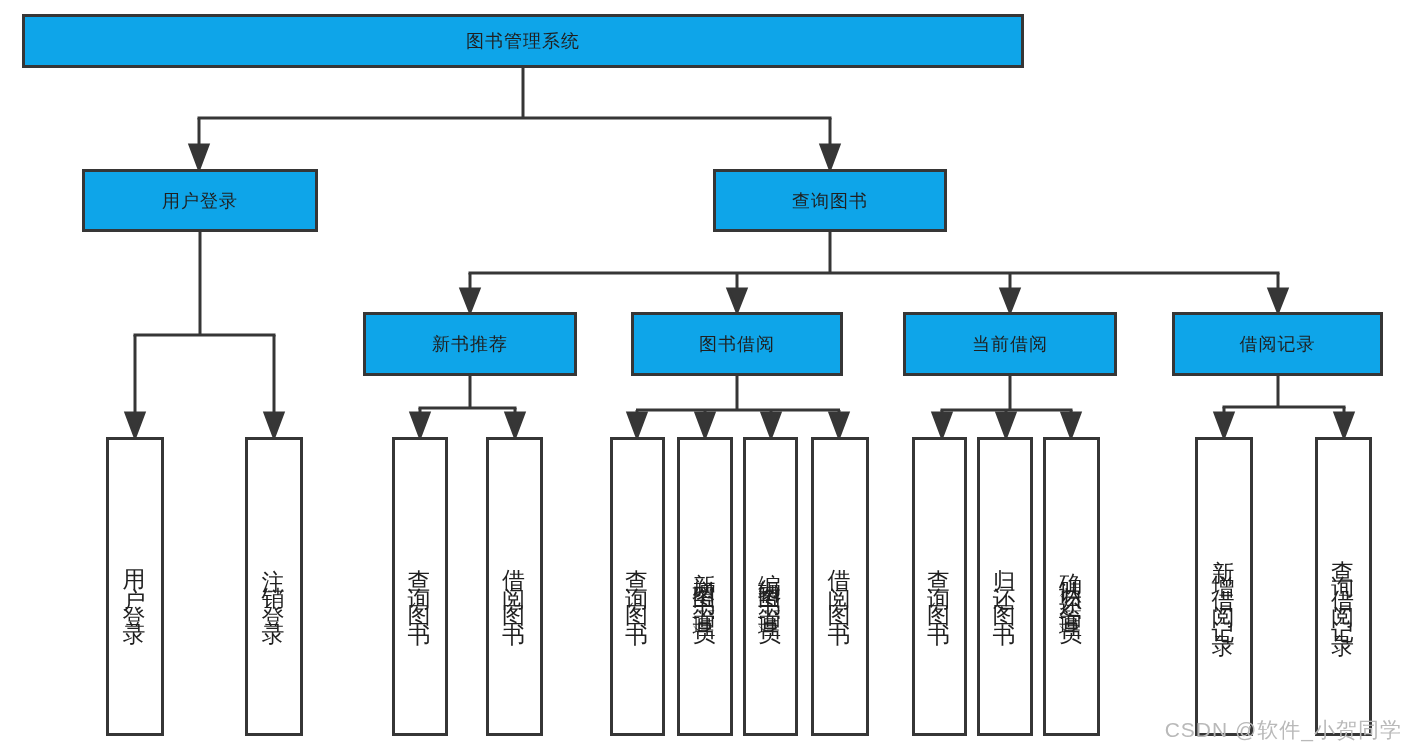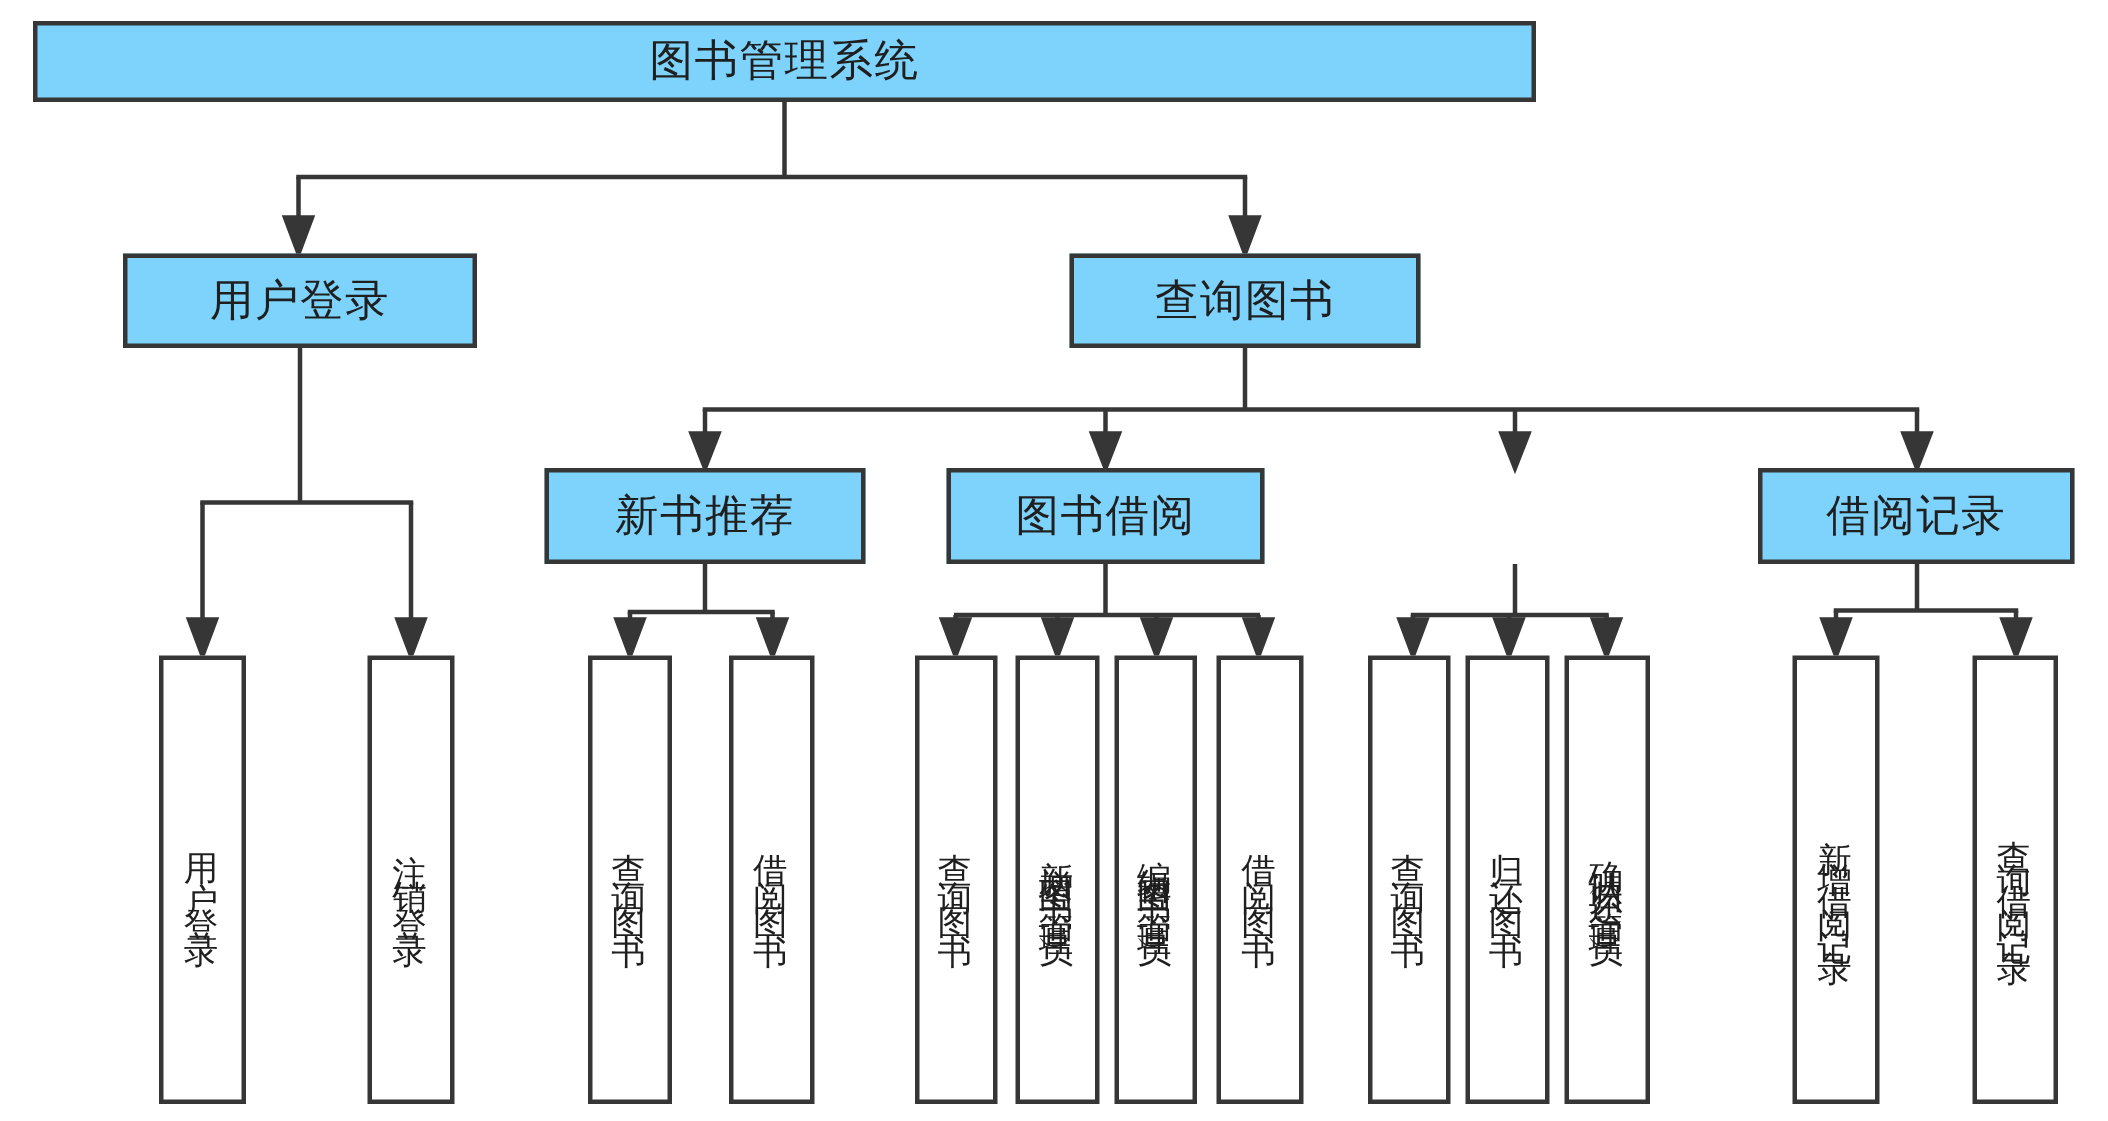--- a/index.html
+++ b/index.html
@@ -16,23 +16,23 @@
     overflow:hidden;
   }
   #connectors{
     position:absolute;left:0;top:0;width:1405px;height:747px;
     z-index:1;
   }
   .node{
     position:absolute;
     box-sizing:border-box;
     border:3px solid var(--line);
-    background:#7dd3fc;
+    background:#0ea5e9;
     display:flex;align-items:center;justify-content:center;
-    font-size:29px;
+    font-size:18px;
     letter-spacing:1px;
     z-index:2;
   }
   .leaf{
     position:absolute;
     top:437px;height:299px;
     box-sizing:border-box;
     border:3px solid var(--line);
     background:#ffffff;
     display:flex;align-items:center;justify-content:center;
@@ -123,34 +123,36 @@
     </g>
   </svg>
 
   <div class="node" style="left:22px;top:14px;width:1002px;height:54px">图书管理系统</div>
 
   <div class="node" style="left:82px;top:169px;width:236px;height:63px">用户登录</div>
   <div class="node" style="left:713px;top:169px;width:234px;height:63px">查询图书</div>
 
   <div class="node" style="left:631px;top:312px;width:212px;height:64px">图书借阅</div>
   <div class="node" style="left:363px;top:312px;width:214px;height:64px">新书推荐</div>
+  <div class="node" style="left:903px;top:312px;width:214px;height:64px">当前借阅</div>
   <div class="node" style="left:1172px;top:312px;width:211px;height:64px">借阅记录</div>
 
   <div class="leaf" style="left:106px;width:58px">用户登录</div>
   <div class="leaf" style="left:245px;width:58px">注销登录</div>
 
   <div class="leaf" style="left:392px;width:56px">查询图书</div>
   <div class="leaf" style="left:486px;width:57px">借阅图书</div>
 
   <div class="leaf" style="left:610px;width:55px">查询图书</div>
   <div class="leaf tight" style="left:677px;width:56px">新增图书（管理员）</div>
   <div class="leaf tight" style="left:743px;width:55px">编辑图书（管理员）</div>
   <div class="leaf" style="left:811px;width:58px">借阅图书</div>
 
   <div class="leaf" style="left:912px;width:55px">查询图书</div>
   <div class="leaf" style="left:977px;width:56px">归还图书</div>
   <div class="leaf tight" style="left:1043px;width:57px">确认归还（管理员）</div>
 
   <div class="leaf medium" style="left:1195px;width:58px">新增借阅记录</div>
   <div class="leaf medium" style="left:1315px;width:57px">查询借阅记录</div>
 
+  <div id="watermark">CSDN @软件_小贺同学</div>
 
 </div>
 
 </body></html>

